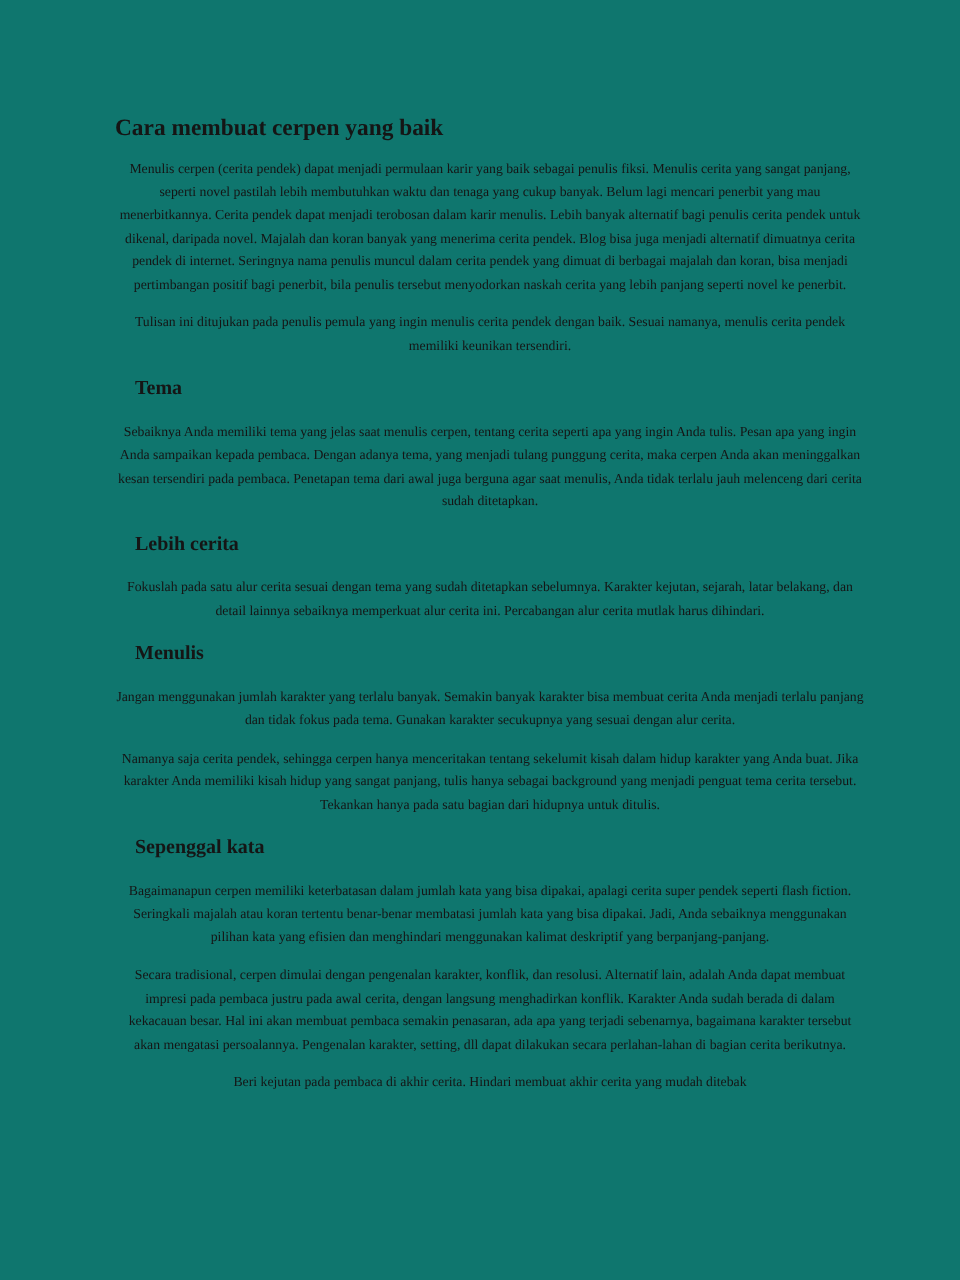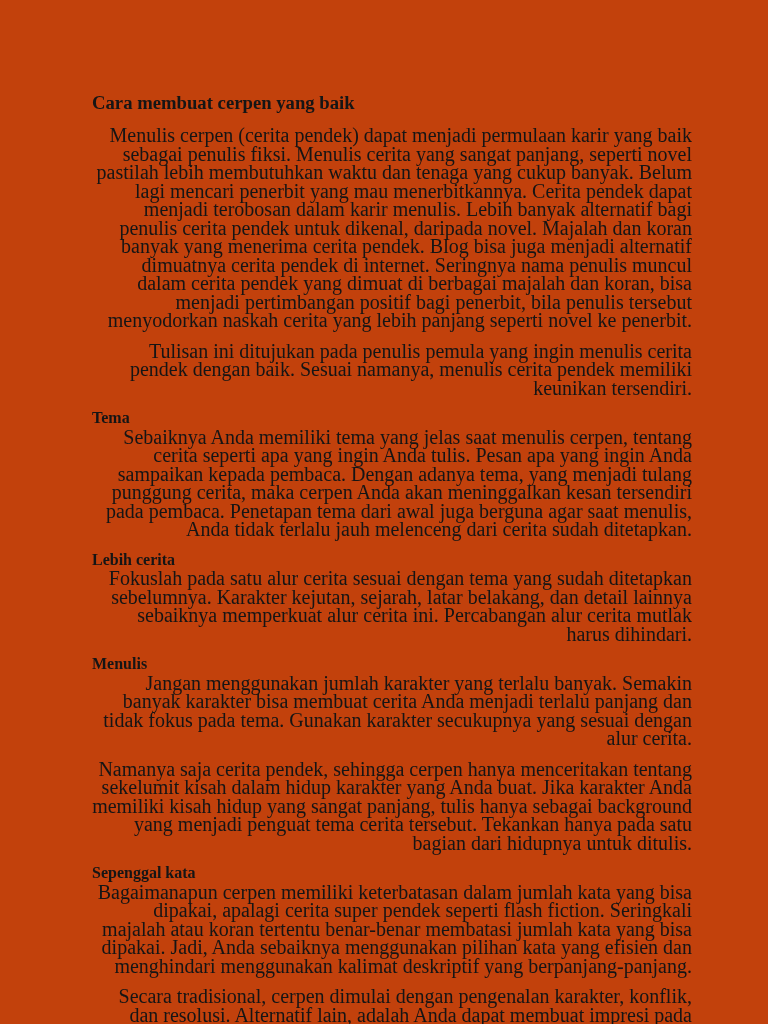--- a/index.html
+++ b/index.html
@@ -5,44 +5,44 @@
   html, body {
     margin: 0;
     padding: 0;
     background: #ffffff;
   }
   .page {
     position: relative;
     width: 768px;
     height: 1024px;
     margin: 0 auto;
-    background: #c2410c;
+    background: #0f766e;
     overflow: hidden;
     box-sizing: border-box;
     padding: 92px 76px 0 92px;
     font-family: "Liberation Serif", "DejaVu Serif", serif;
     color: #151515;
   }
   .doc-title {
     font-size: 18.7px;
     line-height: 22px;
     font-weight: bold;
     margin: 0 0 12px 0;
   }
   .doc-para {
-    font-size: 20px;
+    font-size: 11px;
     line-height: 18.5px;
     margin: 0 0 12px 0;
-    text-align: right;
+    text-align: center;
   }
   .doc-heading {
     font-size: 16px;
     line-height: 18.5px;
     font-weight: bold;
-    margin: 0;
+    margin: 16px;
   }
 </style>
 </head>
 <body>
 
 <div class="page">
 
   <h1 class="doc-title">Cara membuat cerpen yang baik</h1>
 
   <p class="doc-para">Menulis cerpen (cerita pendek) dapat menjadi permulaan karir yang baik sebagai penulis fiksi. Menulis cerita yang sangat panjang, seperti novel pastilah lebih membutuhkan waktu dan tenaga yang cukup banyak. Belum lagi mencari penerbit yang mau menerbitkannya. Cerita pendek dapat menjadi terobosan dalam karir menulis. Lebih banyak alternatif bagi penulis cerita pendek untuk dikenal, daripada novel. Majalah dan koran banyak yang menerima cerita pendek. Blog bisa juga menjadi alternatif dimuatnya cerita pendek di internet. Seringnya nama penulis muncul dalam cerita pendek yang dimuat di berbagai majalah dan koran, bisa menjadi pertimbangan positif bagi penerbit, bila penulis tersebut menyodorkan naskah cerita yang lebih panjang seperti novel ke penerbit.</p>

